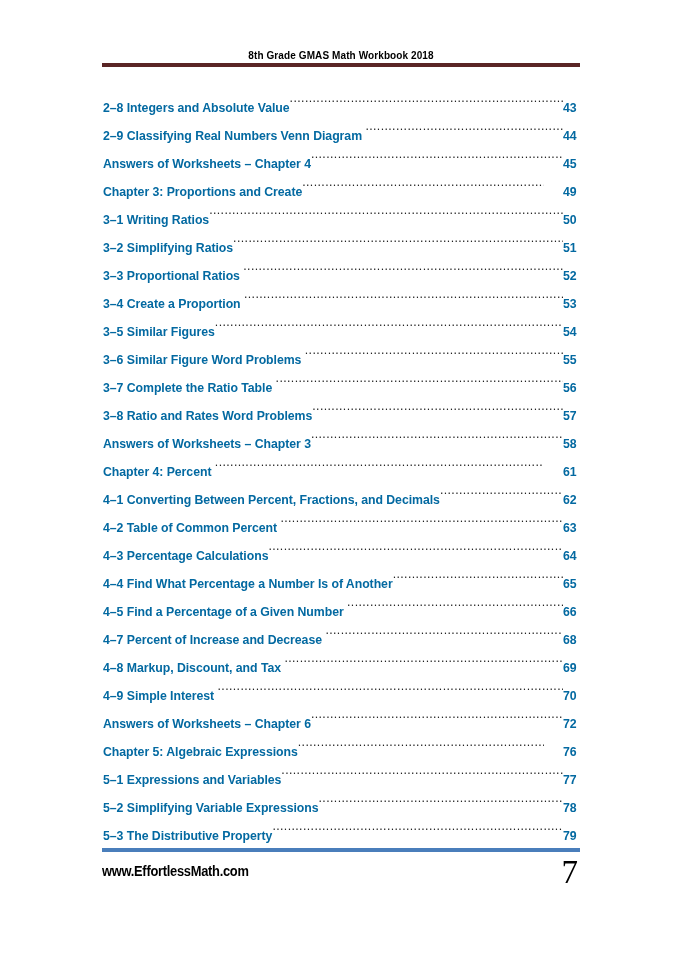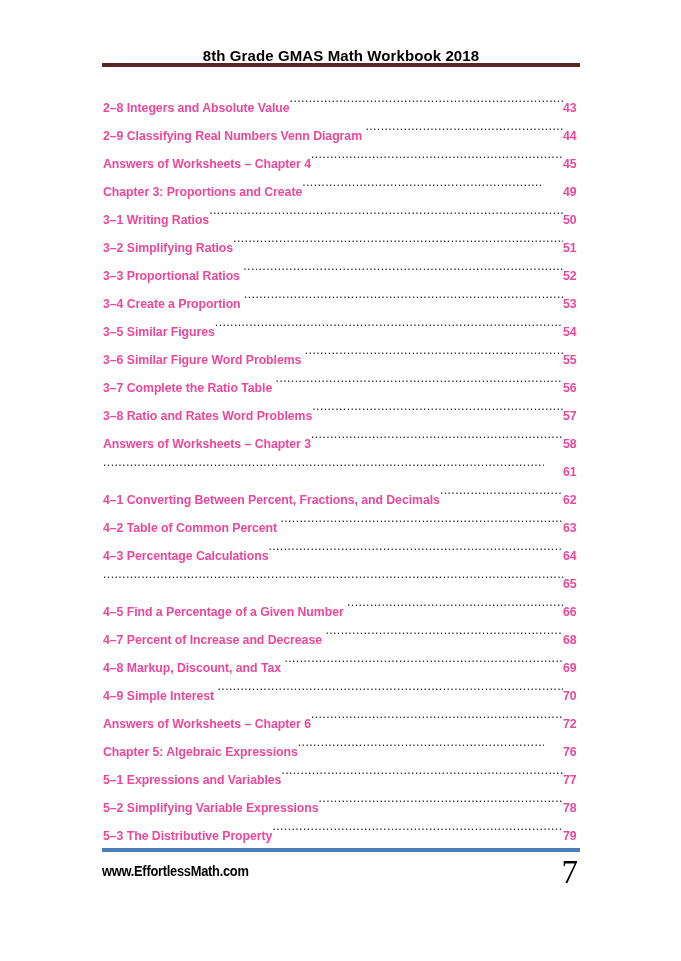--- a/index.html
+++ b/index.html
@@ -24,21 +24,21 @@
     background: #ffffff;
   }
 
   
   .header-title {
     position: absolute;
     left: 102px;
     top: 48px;
     width: 478px;
     text-align: center;
-    font-size: 15px;
+    font-size: 10px;
     font-weight: bold;
     letter-spacing: 0.1px;
     line-height: 16px;
     color: #000000;
     white-space: nowrap;
   }
   .rule-top {
     position: absolute;
     left: 102px;
     top: 63px;
@@ -53,21 +53,21 @@
     left: 103px;
     top: 94px;
     width: 475px;
   }
   .toc-entry {
     display: flex;
     align-items: baseline;
     height: 28px;
     font-size: 12.3px;
     line-height: 28px;
-    color: #ec4899;
+    color: #0369a1;
     white-space: nowrap;
     overflow: hidden;
   }
   .toc-entry .t-label {
     flex: 0 0 auto;
     font-weight: 600;
     letter-spacing: -0.05px;
   }
   .toc-entry.chapter .t-label {
     font-weight: bold;
@@ -210,39 +210,41 @@
         <span class="t-label">3–8 Ratio and Rates Word Problems</span>
         <span class="t-leader"></span>
         <span class="t-page">57</span>
       </div>
       <div class="toc-entry">
         <span class="t-label">Answers of Worksheets – Chapter 3</span>
         <span class="t-leader"></span>
         <span class="t-page">58</span>
       </div>
       <div class="toc-entry chapter gap">
+        <span class="t-label">Chapter 4: Percent</span>
         <span class="t-leader"></span>
         <span class="t-page">61</span>
       </div>
       <div class="toc-entry">
         <span class="t-label">4–1 Converting Between Percent, Fractions, and Decimals</span>
         <span class="t-leader"></span>
         <span class="t-page">62</span>
       </div>
       <div class="toc-entry gap">
         <span class="t-label">4–2 Table of Common Percent</span>
         <span class="t-leader"></span>
         <span class="t-page">63</span>
       </div>
       <div class="toc-entry">
         <span class="t-label">4–3 Percentage Calculations</span>
         <span class="t-leader"></span>
         <span class="t-page">64</span>
       </div>
       <div class="toc-entry">
+        <span class="t-label">4–4 Find What Percentage a Number Is of Another</span>
         <span class="t-leader"></span>
         <span class="t-page">65</span>
       </div>
       <div class="toc-entry gap">
         <span class="t-label">4–5 Find a Percentage of a Given Number</span>
         <span class="t-leader"></span>
         <span class="t-page">66</span>
       </div>
       <div class="toc-entry gap">
         <span class="t-label">4–7 Percent of Increase and Decrease</span>

